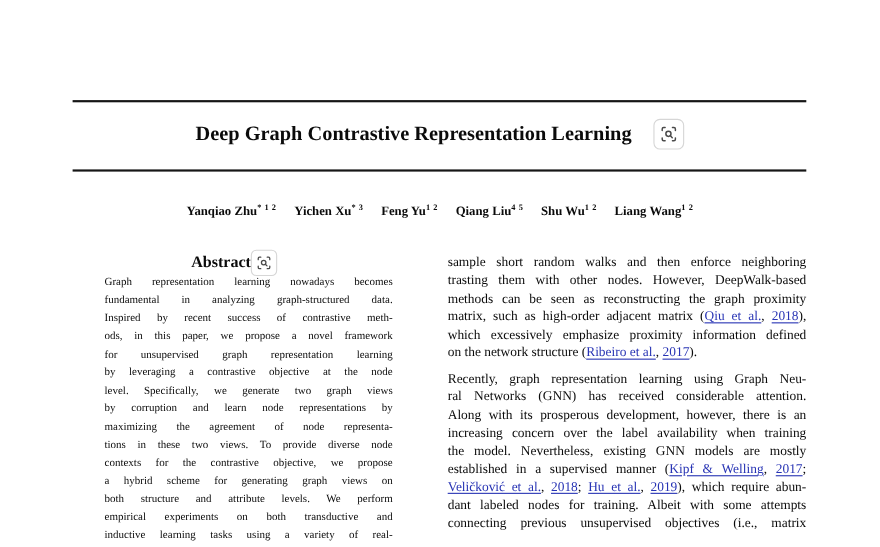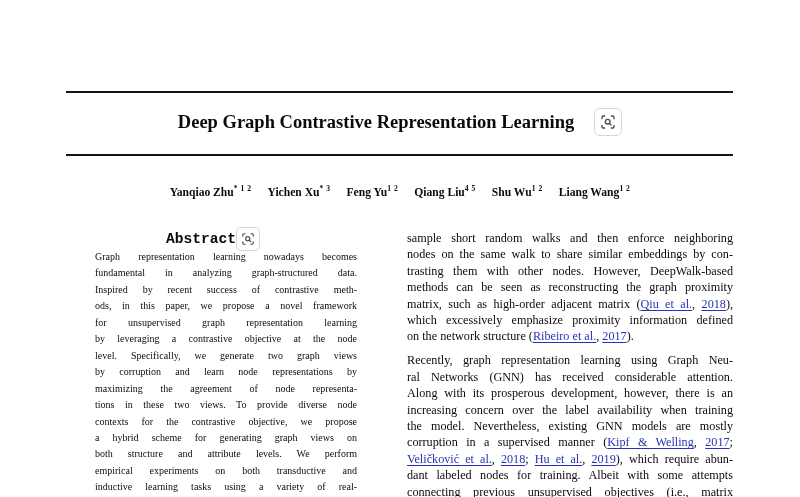--- a/index.html
+++ b/index.html
@@ -70,21 +70,20 @@
     font-weight: bold;
     margin-left: 0;
     letter-spacing: 0.5px;
   }
 
   .abstract-head {
     position: absolute;
     left: 68px; top: 227px; width: 290px;
     display: flex; align-items: center; justify-content: center;
     gap: 0;
-    font-family: Liberation Mono, monospace;
   }
   .abstract-head h2 {
     margin: 0;
     font-size: 14.6px;
     font-weight: bold;
   }
 
   .col-left {
     position: absolute;
     left: 95px; top: 249px; width: 262px;
@@ -177,33 +176,32 @@
       <div class="jline">contexts for the contrastive objective, we propose</div>
       <div class="jline">a hybrid scheme for generating graph views on</div>
       <div class="jline">both structure and attribute levels. We perform</div>
       <div class="jline">empirical experiments on both transductive and</div>
       <div class="jline">inductive learning tasks using a variety of real-</div>
     </div>
 
   <div class="col-right" id="right-column">
       <div class="para">
         <div class="jline"><span>sample short random walks and then enforce neighboring</span></div>
-        <div class="jline"><span>nodes on the same walk to share similar embeddings by con-</span></div>
         <div class="jline"><span>trasting them with other nodes. However, DeepWalk-based</span></div>
         <div class="jline"><span>methods can be seen as reconstructing the graph proximity</span></div>
         <div class="jline"><span>matrix, such as high-order adjacent matrix (</span><span class="cite">Qiu et al.</span><span>, </span><span class="cite">2018</span><span>),</span></div>
         <div class="jline"><span>which excessively emphasize proximity information defined</span></div>
         <div class="jline lend"><span>on the network structure (</span><span class="cite">Ribeiro et al.</span><span>, </span><span class="cite">2017</span><span>).</span></div>
       </div>
       <div class="para">
         <div class="jline"><span>Recently, graph representation learning using Graph Neu-</span></div>
         <div class="jline"><span>ral Networks (GNN) has received considerable attention.</span></div>
         <div class="jline"><span>Along with its prosperous development, however, there is an</span></div>
         <div class="jline"><span>increasing concern over the label availability when training</span></div>
         <div class="jline"><span>the model. Nevertheless, existing GNN models are mostly</span></div>
-        <div class="jline"><span>corruption in a supervised manner (</span><span class="cite">Kipf &amp; Welling</span><span>, </span><span class="cite">2017</span><span>;</span></div>
+        <div class="jline"><span>established in a supervised manner (</span><span class="cite">Kipf &amp; Welling</span><span>, </span><span class="cite">2017</span><span>;</span></div>
         <div class="jline"><span class="cite">Veličković et al.</span><span>, </span><span class="cite">2018</span><span>; </span><span class="cite">Hu et al.</span><span>, </span><span class="cite">2019</span><span>), which require abun-</span></div>
         <div class="jline"><span>dant labeled nodes for training. Albeit with some attempts</span></div>
         <div class="jline"><span>connecting previous unsupervised objectives (i.e., matrix</span></div>
       </div>
     </div>
 
 </div>
 
 </body></html>

